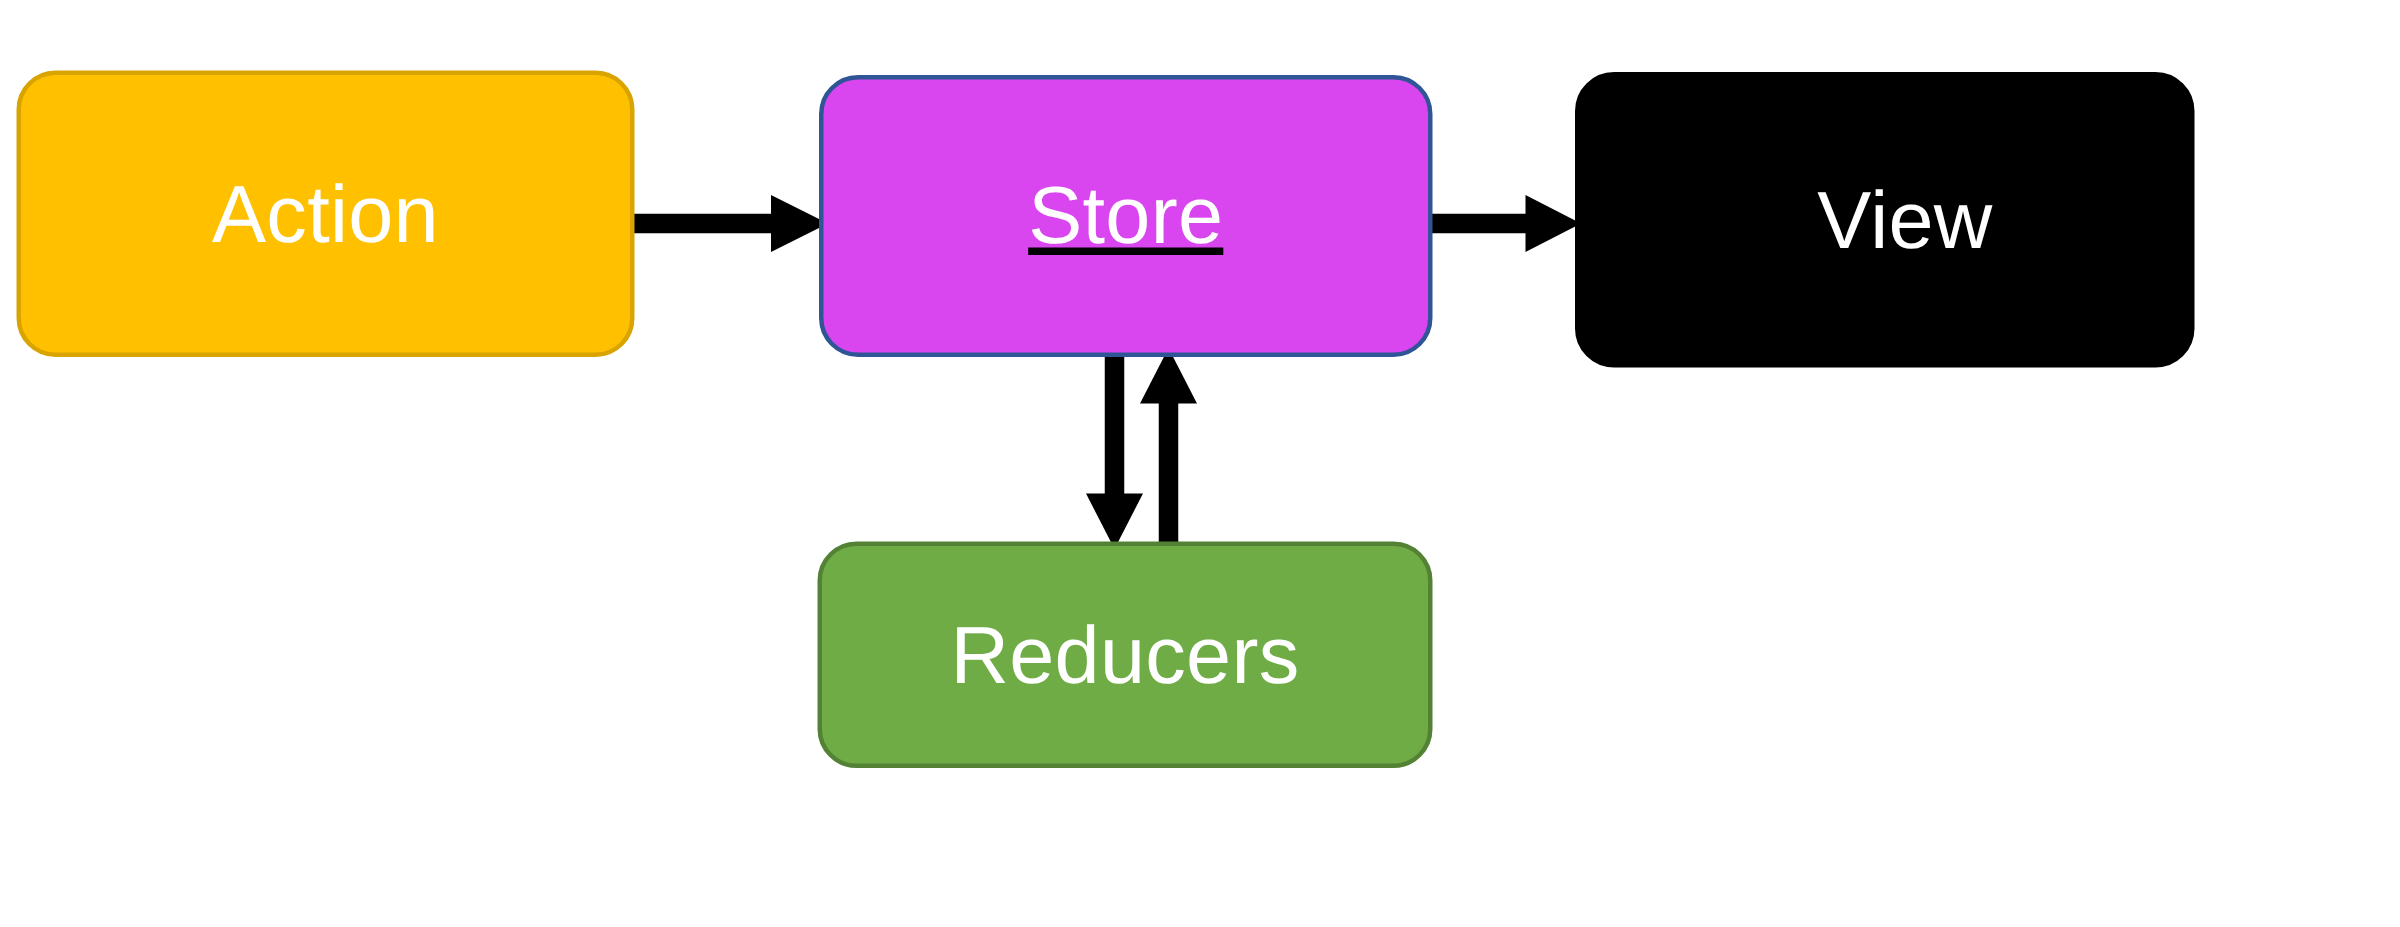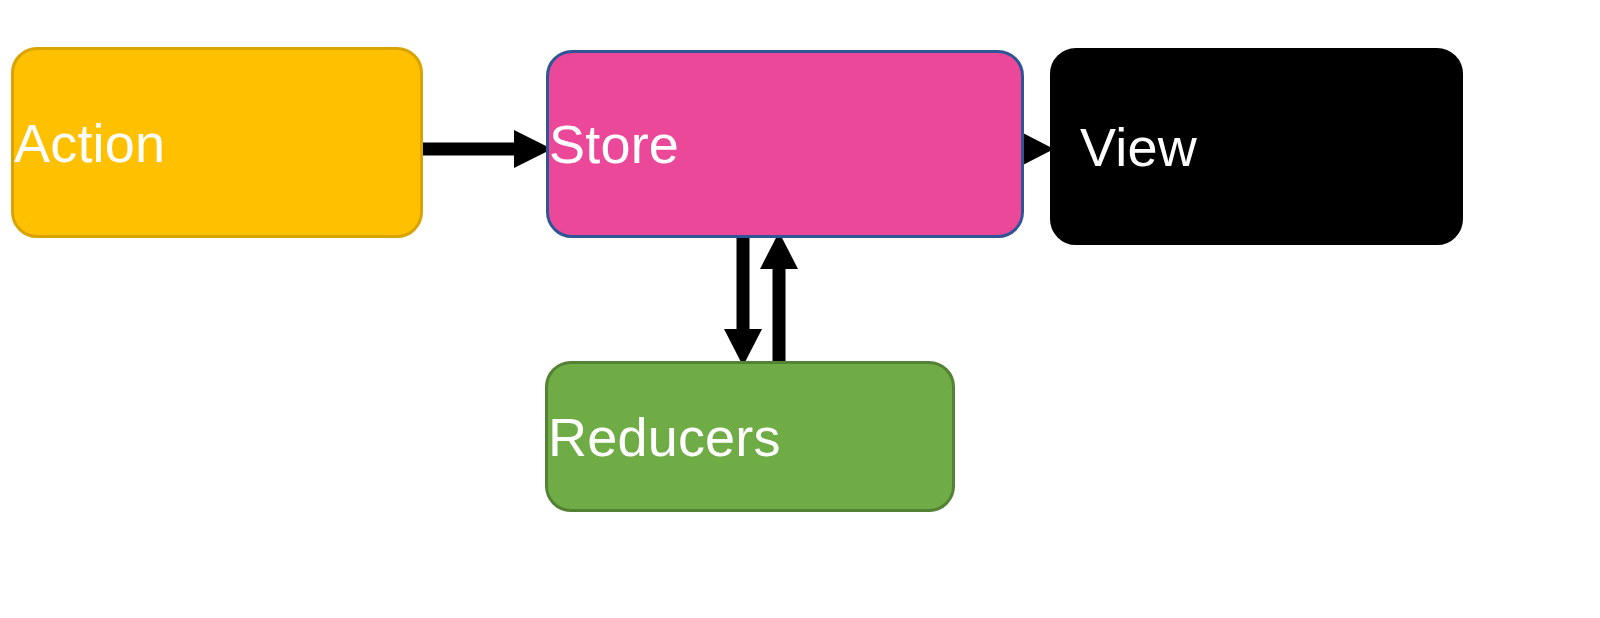--- a/index.html
+++ b/index.html
@@ -17,21 +17,21 @@
     position: relative;
     width: 1600px;
     height: 618px;
     background: #ffffff;
   }
   .node {
     position: absolute;
     box-sizing: border-box;
     display: flex;
     align-items: center;
-    justify-content: flex-start;
+    justify-content: center;
     border-radius: 26px;
     z-index: 2;
   }
   .node-label {
     color: #ffffff;
     font-size: 54px;
     line-height: 1;
     font-weight: 400;
     letter-spacing: 0.2px;
     white-space: nowrap;
@@ -43,24 +43,25 @@
     top: 47px;
     width: 412px;
     height: 191px;
     background: #FFC000;
     border: 3px solid #D9A300;
   }
   
   #node-store {
     left: 546px;
     top: 50px;
-    width: 478px;
+    width: 409px;
     height: 188px;
-    background: #ec4899;
+    background: #d946ef;
     border: 3px solid #2F5597;
+    text-decoration: underline;
   }
   
   #node-view {
     left: 1050px;
     top: 48px;
     width: 413px;
     height: 197px;
     background: #000000;
     border: 3px solid #000000;
     padding-left: 27px;

